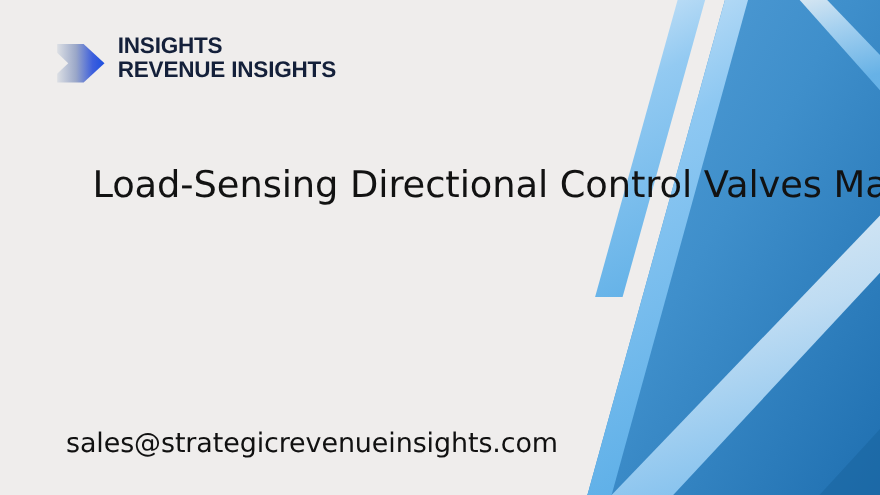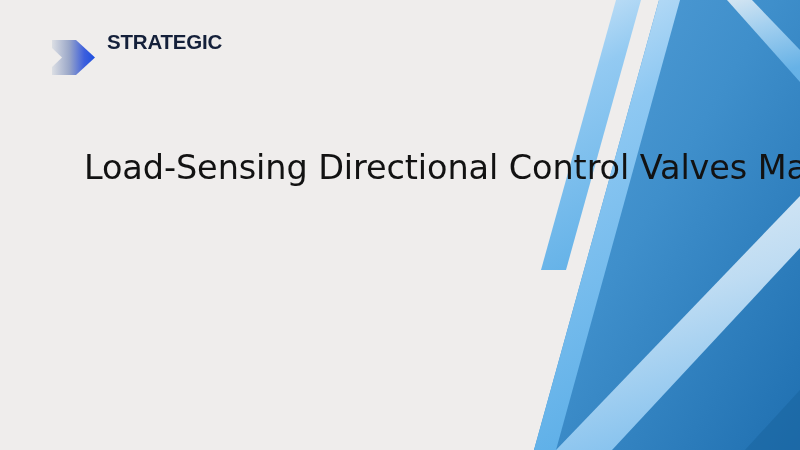--- a/index.html
+++ b/index.html
@@ -155,20 +155,22 @@
     <polygon points="800,390 800,450 745,450" fill="#1a659f" opacity="0.55"></polygon>
   </svg>
 
   <div class="logo-block">
     <svg class="logo-mark" viewBox="0 0 49 49" xmlns="http://www.w3.org/2000/svg">
       <path d="M3 7 L3 42 L27 42 L46 24.5 L27 7 Z" fill="url(#gChev)"></path>
       <path d="M3 7 L3 42 L14 42 L14 7 Z" fill="#efedec" opacity="0"></path>
       <path d="M2 14 L2 35 L13 24.5 Z" fill="#efedec"></path>
     </svg>
     <div class="logo-text">
-      <div class="logo-line">STRATEGIC</div>
+      <div class="logo-line">INSIGHTS</div>
+      <div class="logo-line">REVENUE INSIGHTS</div>
     </div>
   </div>
 
   <div class="headline">Load-Sensing Directional Control Valves Market</div>
 
+  <div class="email">sales@strategicrevenueinsights.com</div>
 
 </div>
 
 </body></html>

